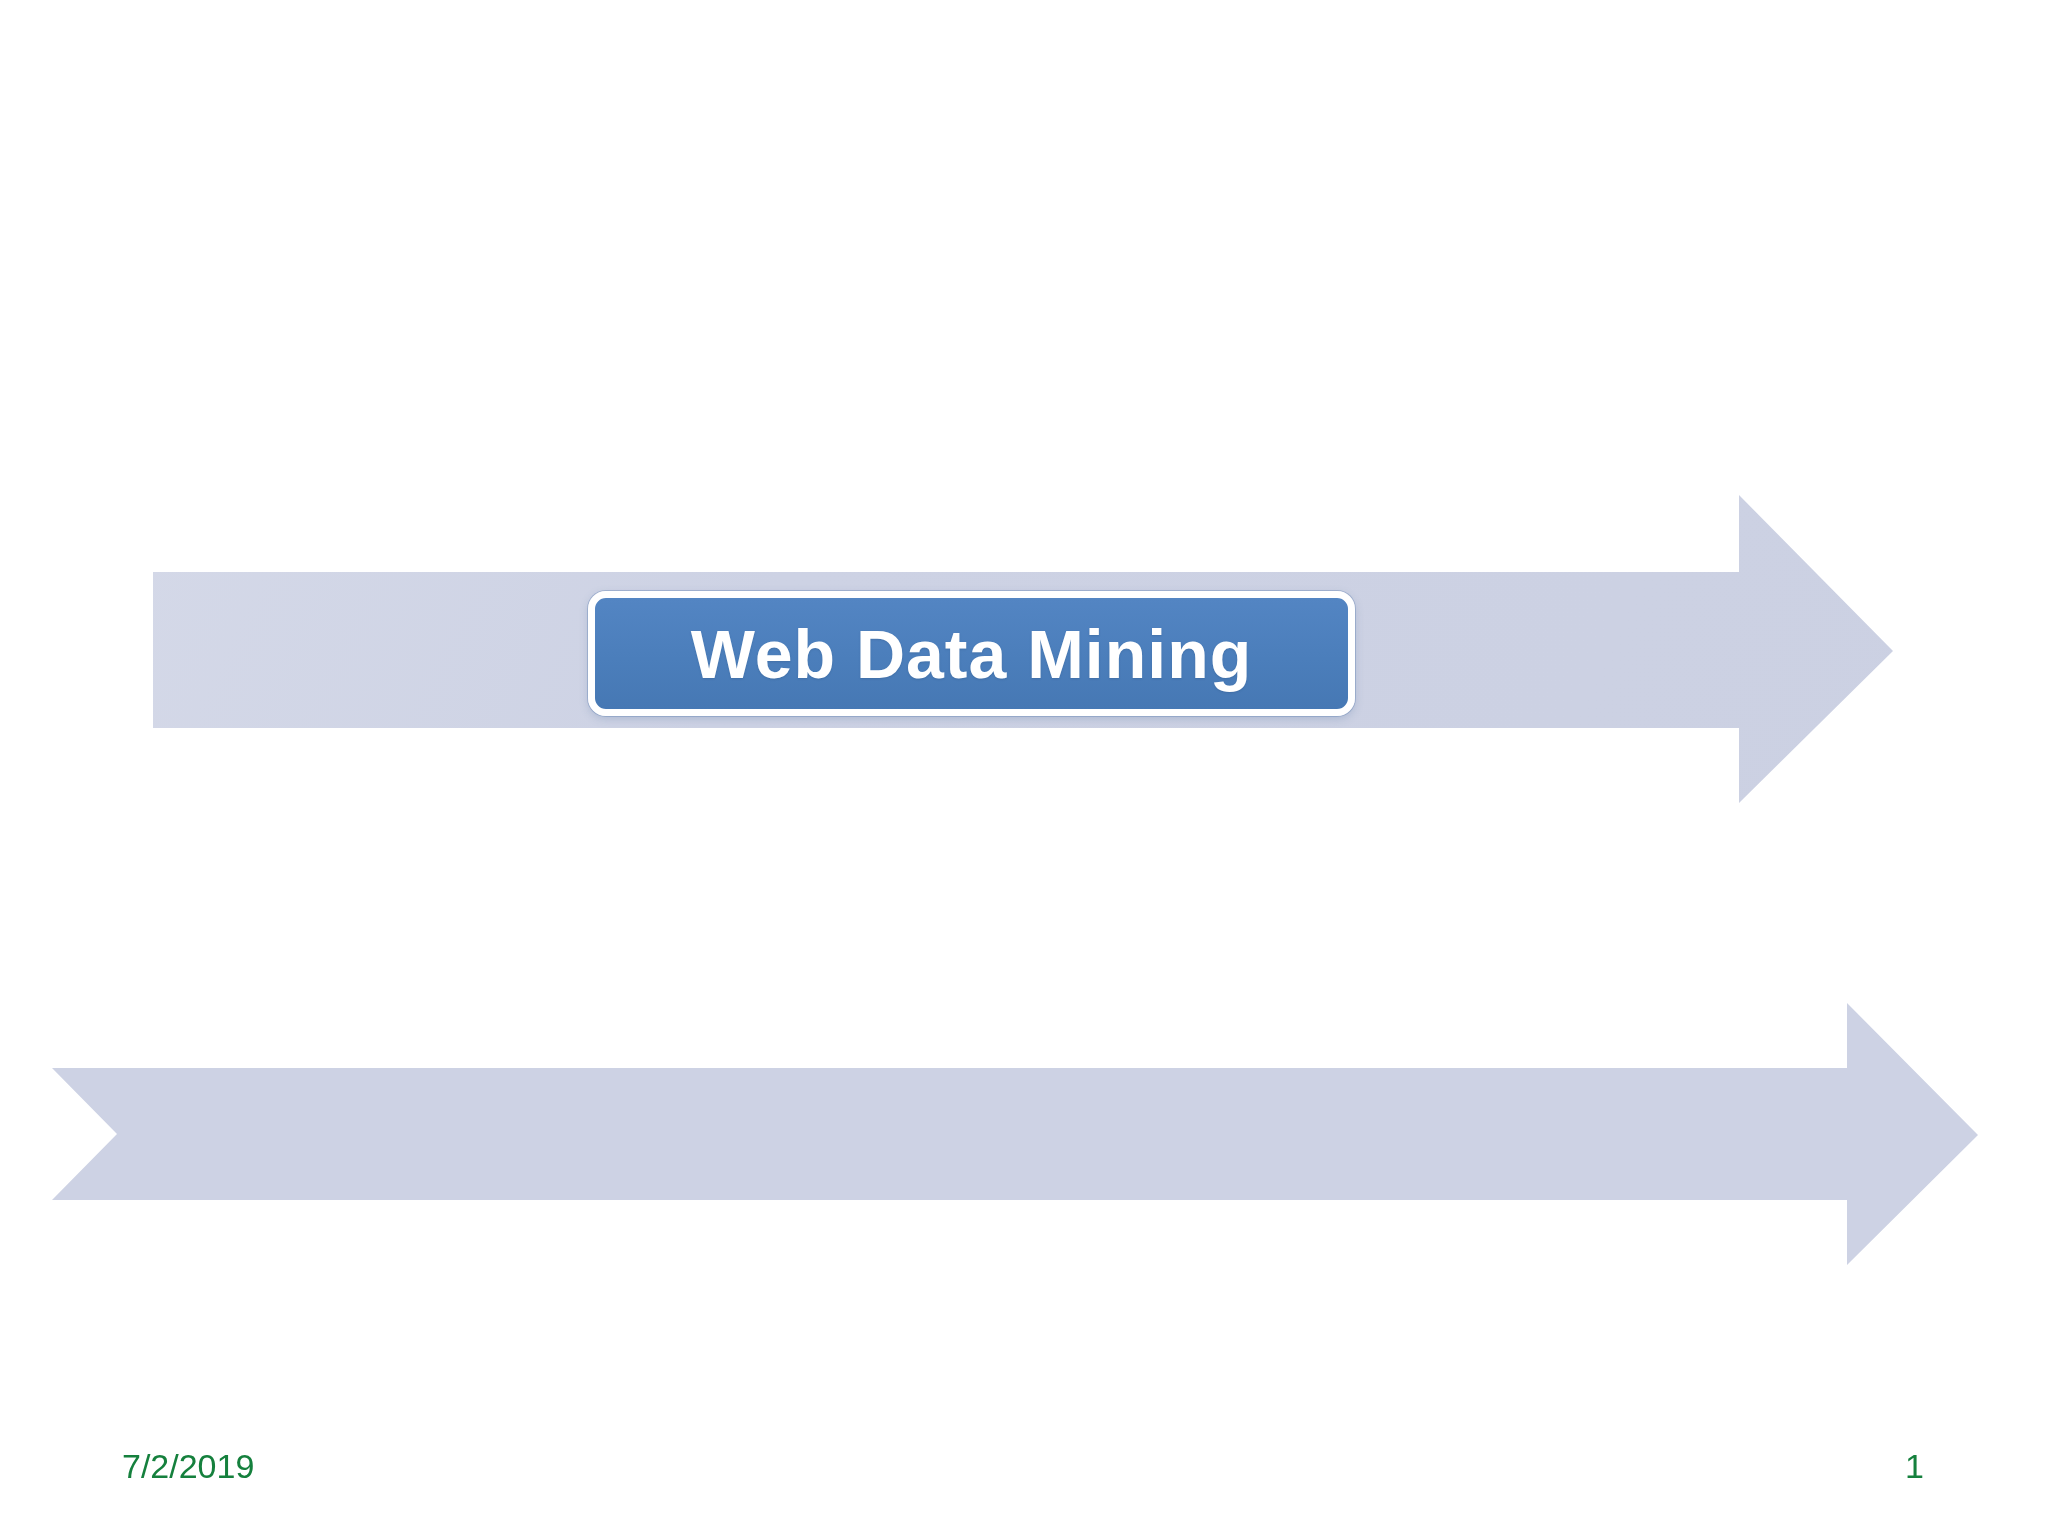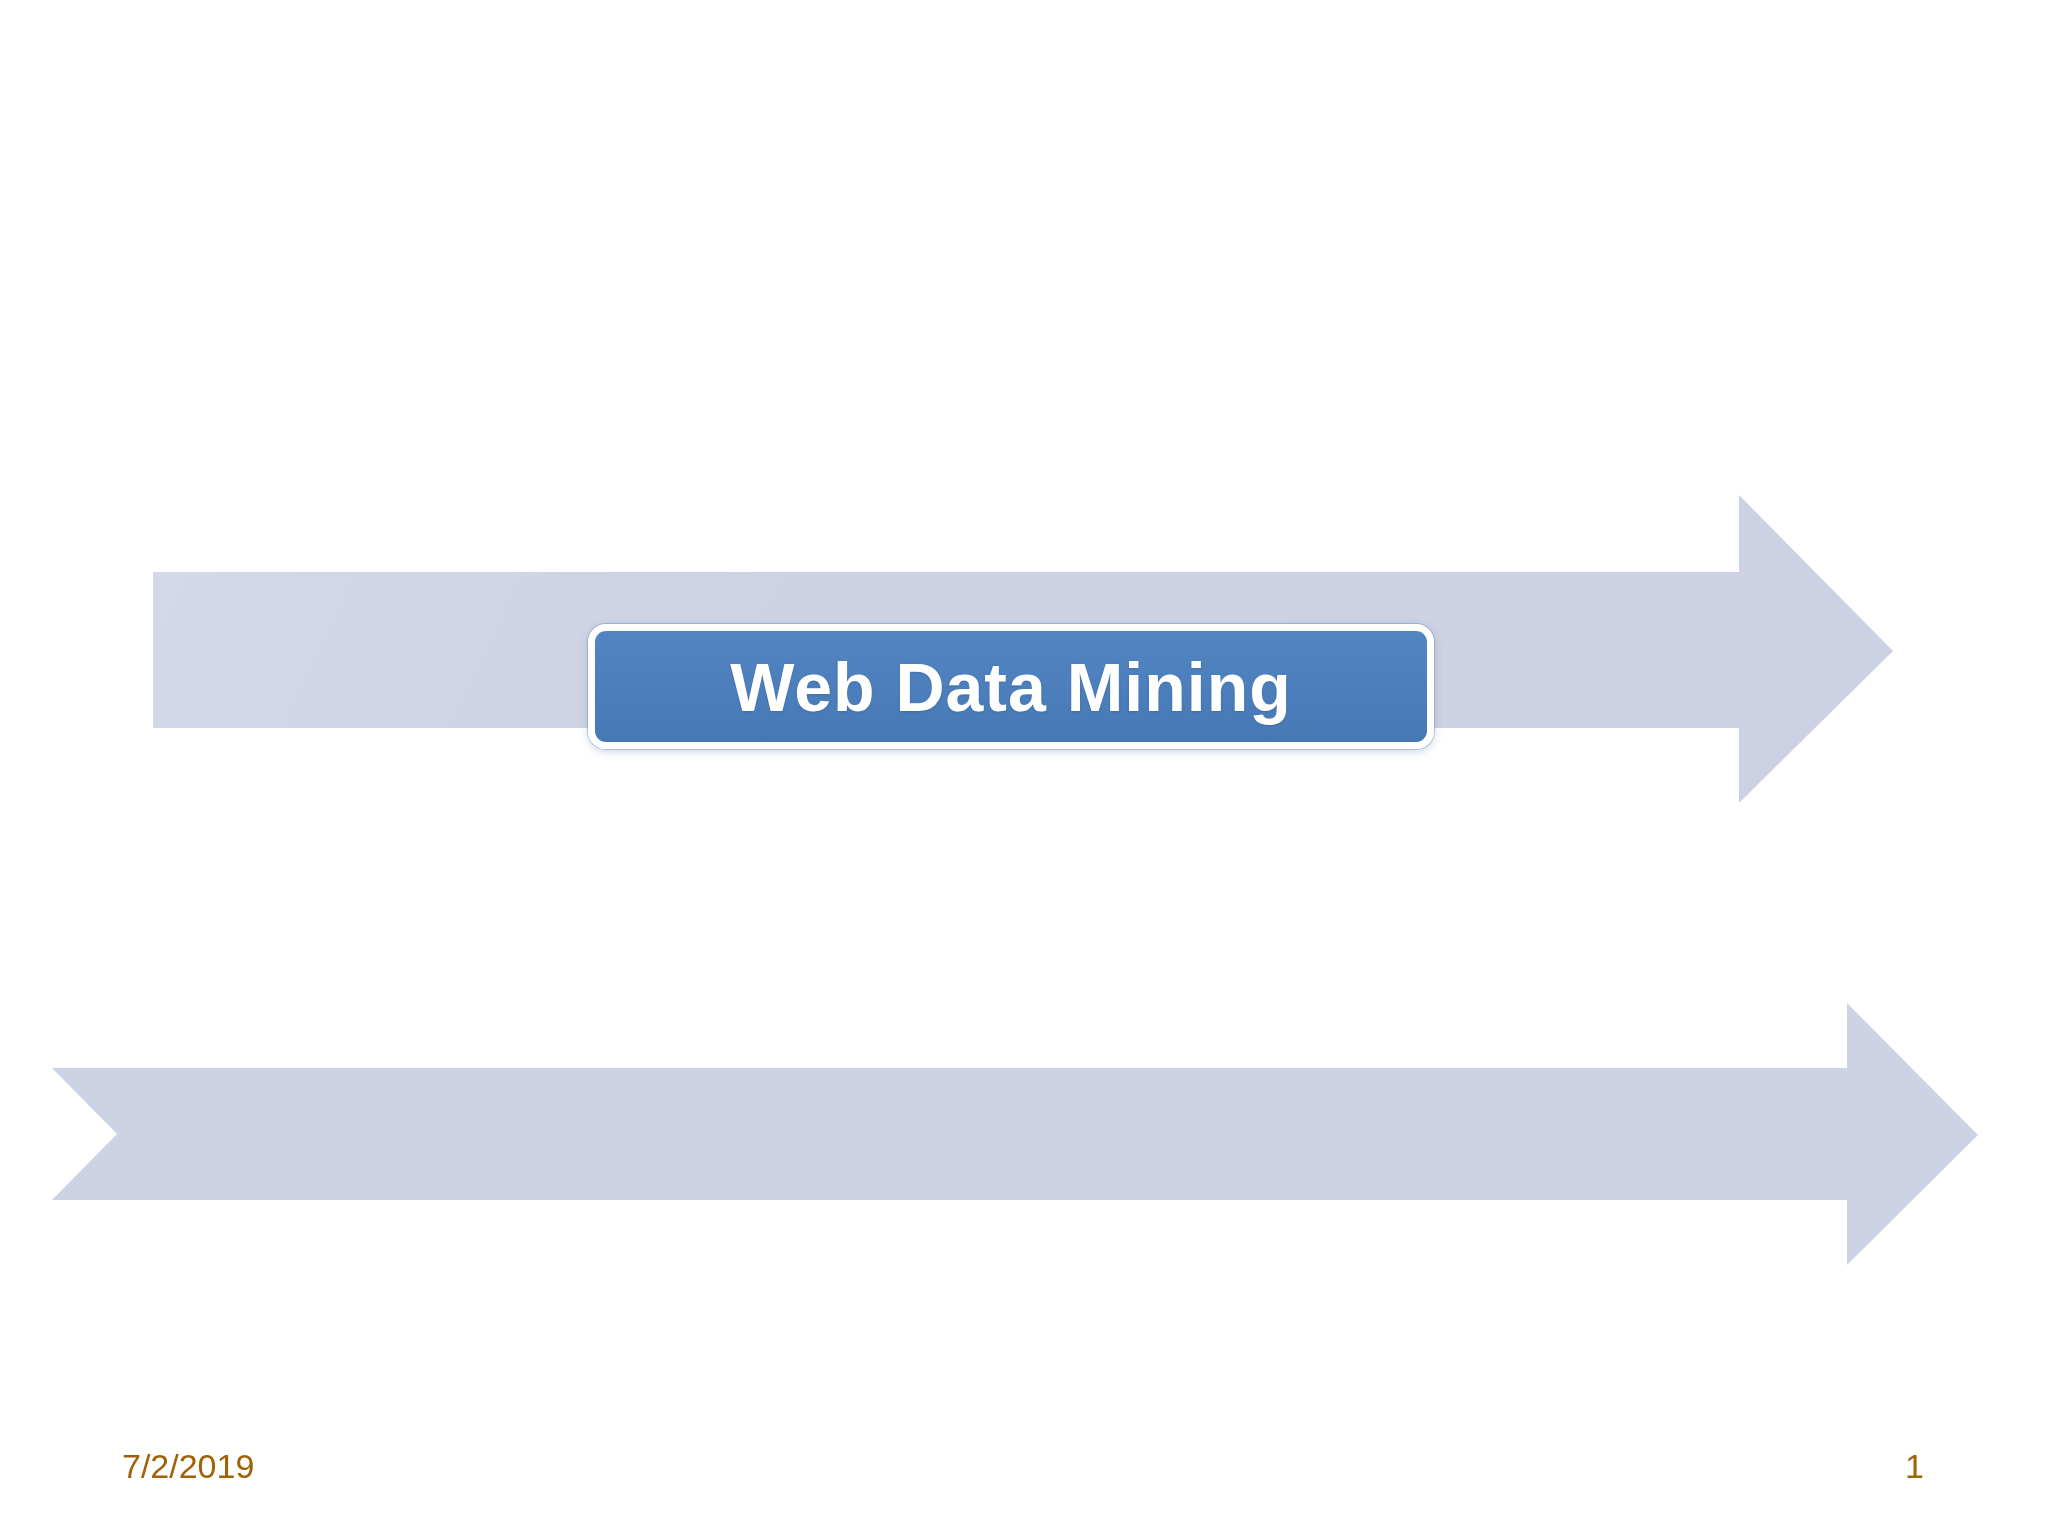--- a/index.html
+++ b/index.html
@@ -37,22 +37,22 @@
       1978px 1135px,
       1847px 1265px, 1847px 1200px, 52px 1200px,
       117px 1134px
     );
   }
 
   
   .title-box {
     position: absolute;
     left: 588px;
-    top: 624px;
-    width: 846px;
+    top: 591px;
+    width: 767px;
     height: 125px;
     box-sizing: border-box;
     background: linear-gradient(180deg, #5385c3 0%, #4b7ebb 55%, #4678b4 100%);
     border: 7px solid #ffffff;
     border-radius: 18px;
     box-shadow: 0 0 0 1px rgba(110, 140, 185, 0.45), 0 3px 9px rgba(100, 130, 170, 0.30);
     display: flex;
     align-items: center;
     justify-content: center;
   }
@@ -62,21 +62,21 @@
     font-weight: bold;
     letter-spacing: 1px;
     white-space: nowrap;
     text-shadow: 0 1px 2px rgba(40, 70, 110, 0.25);
   }
 
   
   .footer-text {
     position: absolute;
     top: 1448px;
-    color: #a16207;
+    color: #15803d;
     font-size: 34px;
     line-height: 36px;
     white-space: nowrap;
   }
   .footer-date { left: 122px; }
   .footer-credit { left: 0; right: 0; text-align: center; }
   .footer-page { right: 124px; }
 </style>
 </head>
 <body>

